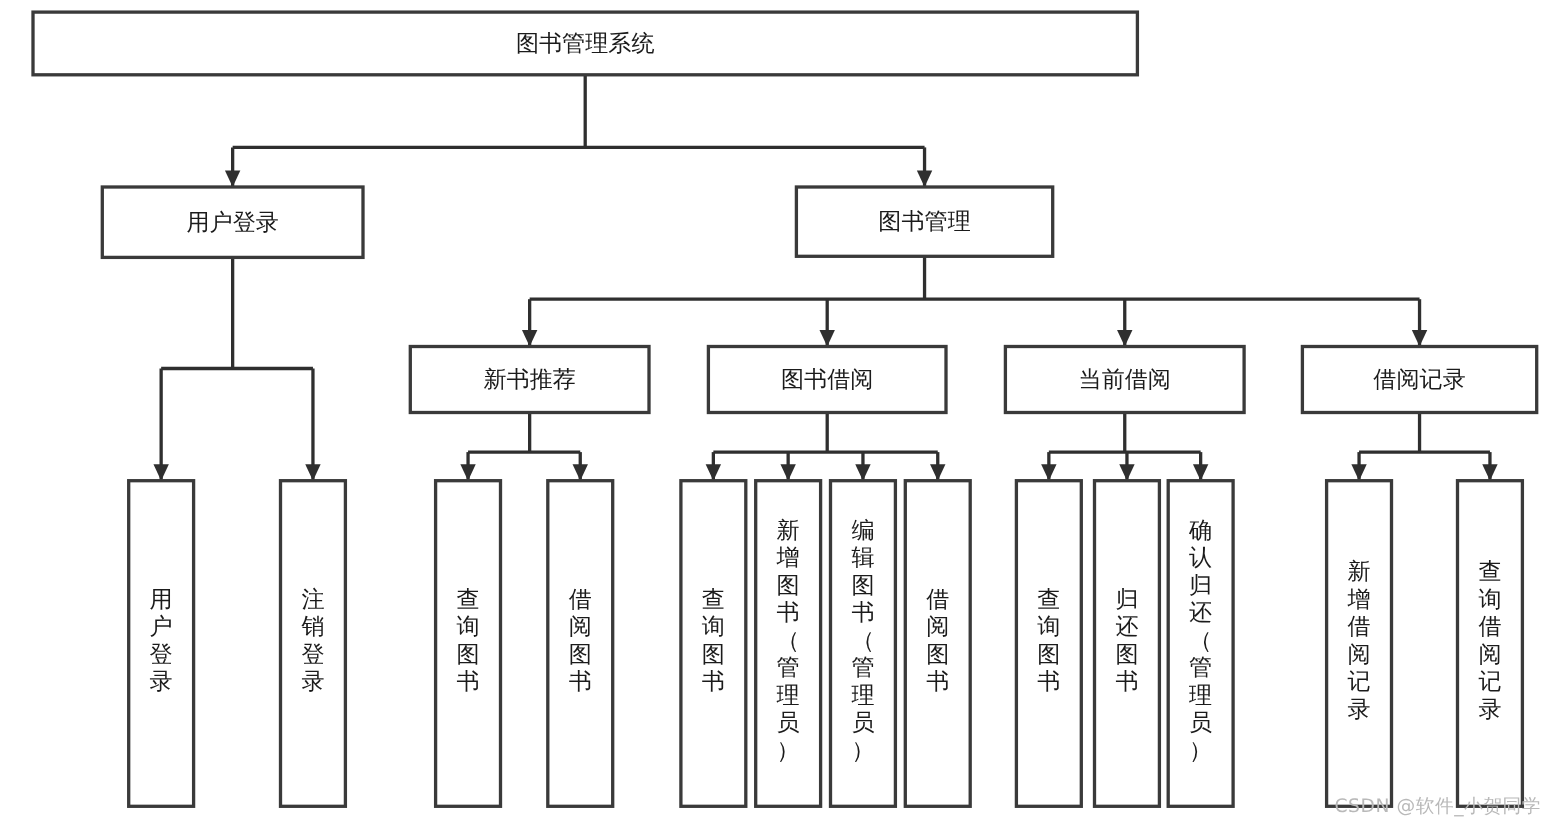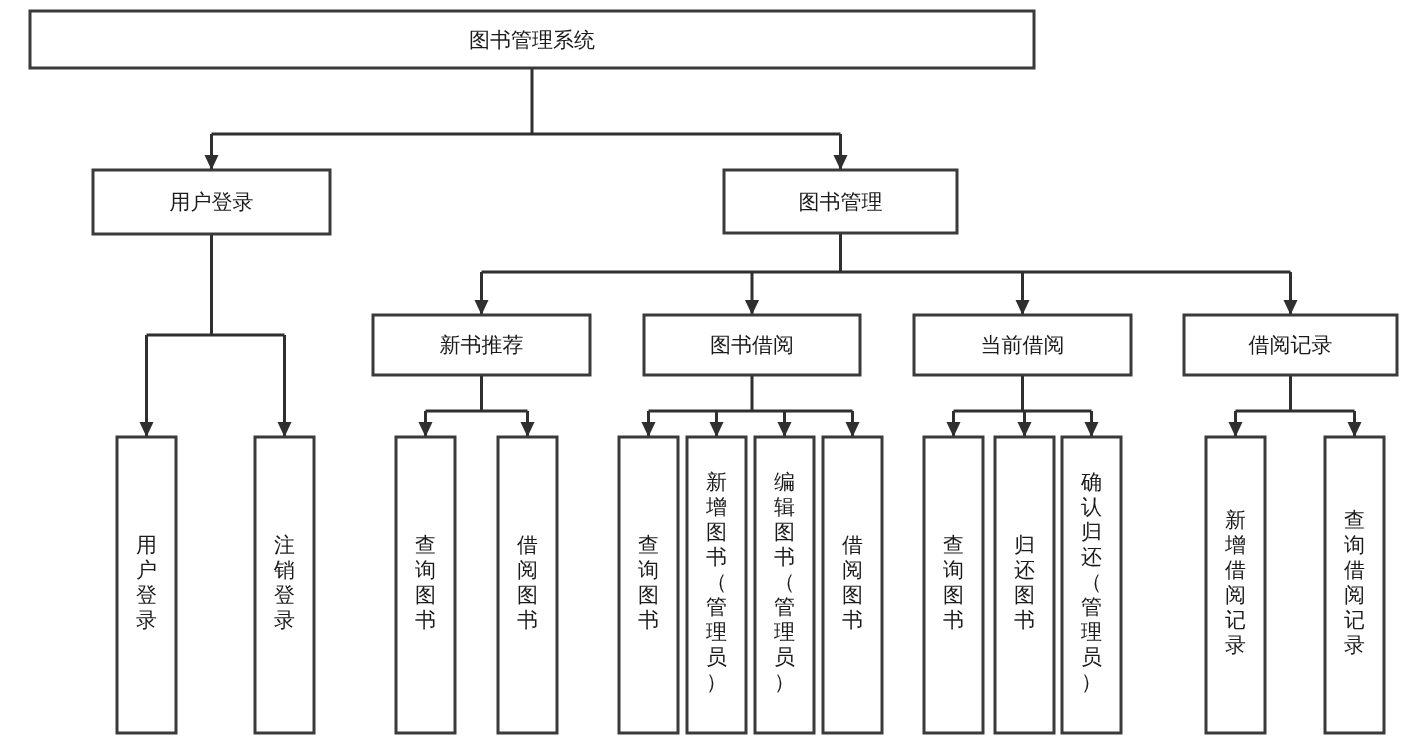--- a/index.html
+++ b/index.html
@@ -204,13 +204,14 @@
         <g>
           <rect x="1194" y="437" width="59" height="296" class="node-box leaf"></rect>
           <text x="1223.5" class="node-label-v"><tspan x="1223.5" y="526.5">新</tspan><tspan x="1223.5" y="551.5">增</tspan><tspan x="1223.5" y="576.5">借</tspan><tspan x="1223.5" y="601.5">阅</tspan><tspan x="1223.5" y="626.5">记</tspan><tspan x="1223.5" y="651.5">录</tspan></text>
         </g>
         <g>
           <rect x="1313" y="437" width="59" height="296" class="node-box leaf"></rect>
           <text x="1342.5" class="node-label-v"><tspan x="1342.5" y="526.5">查</tspan><tspan x="1342.5" y="551.5">询</tspan><tspan x="1342.5" y="576.5">借</tspan><tspan x="1342.5" y="601.5">阅</tspan><tspan x="1342.5" y="626.5">记</tspan><tspan x="1342.5" y="651.5">录</tspan></text>
         </g>
       </g>
   </svg>
+  <div class="watermark">CSDN @软件_小贺同学</div>
 </div>
 
 </body></html>

